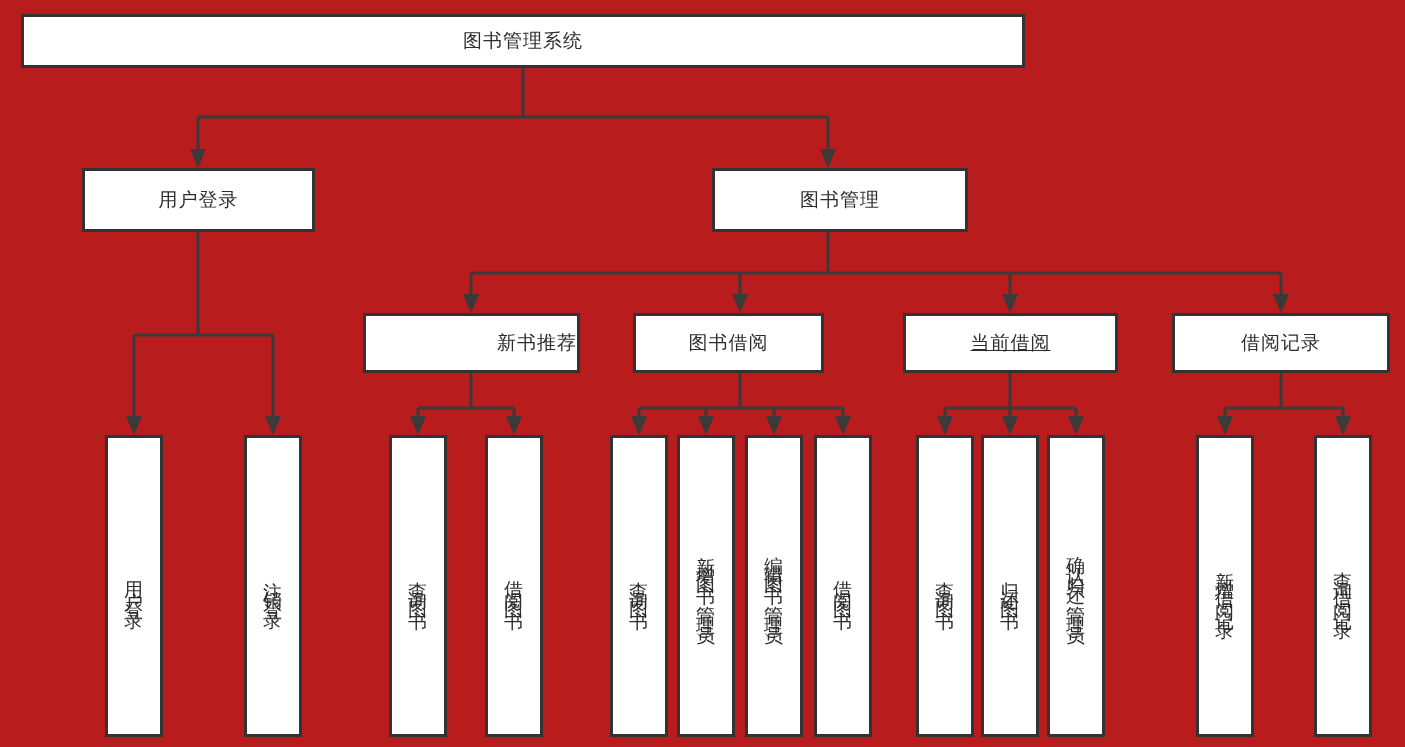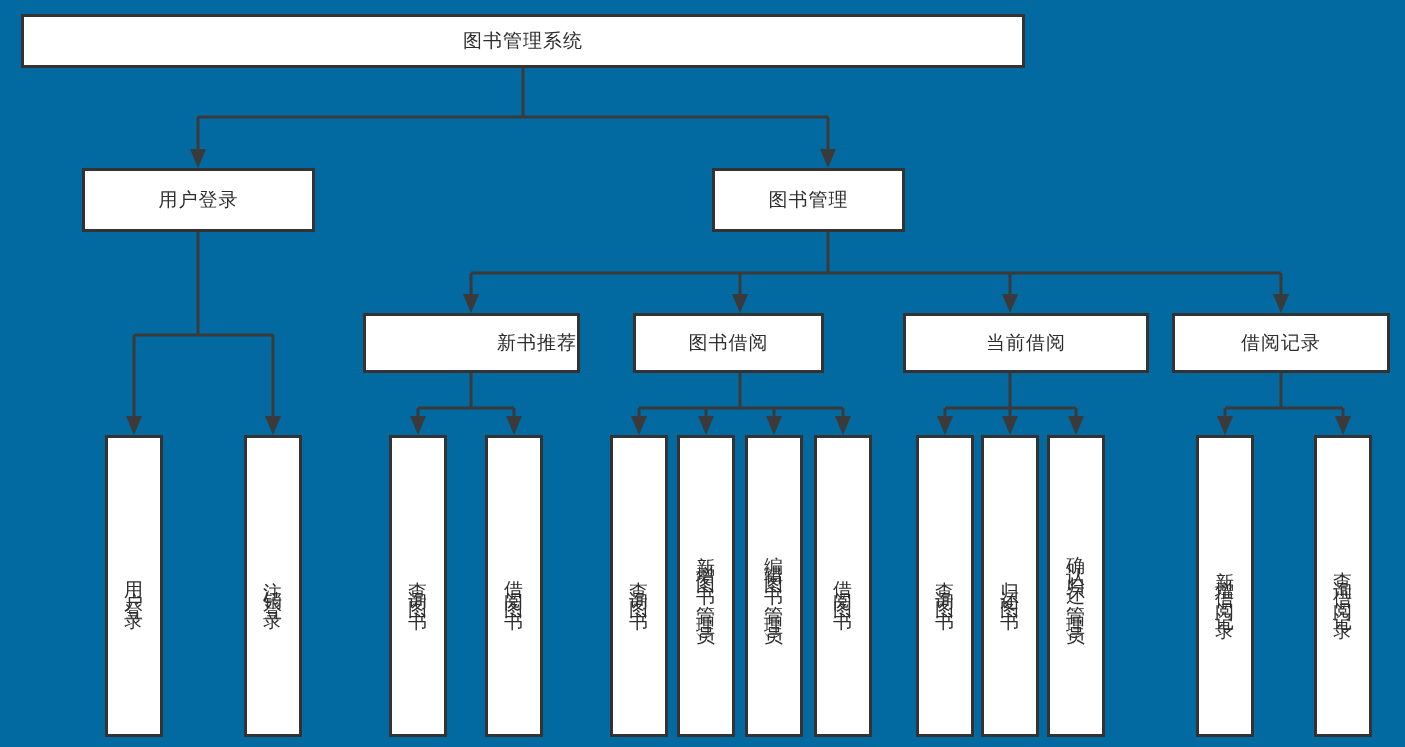--- a/index.html
+++ b/index.html
@@ -5,21 +5,21 @@
   html, body {
     margin: 0;
     padding: 0;
     background: #ffffff;
     font-family: "DejaVu Sans", "Liberation Sans", sans-serif;
   }
   .canvas {
     position: relative;
     width: 1405px;
     height: 747px;
-    background: #0369a1;
+    background: #b91c1c;
     overflow: hidden;
   }
   .connectors {
     position: absolute;
     left: 0;
     top: 0;
     width: 1405px;
     height: 747px;
   }
   .connectors path {
@@ -39,24 +39,24 @@
     display: flex;
     align-items: center;
     justify-content: center;
     color: #2d2d2d;
     font-size: 19px;
     letter-spacing: 1px;
     text-align: center;
   }
   .node.root   { left: 21px;  top: 14px;  width: 1004px; height: 54px; }
   .node.l2-a   { left: 82px;  top: 168px; width: 233px;  height: 64px; }
-  .node.l2-b   { left: 712px; top: 168px; width: 193px;  height: 64px; }
+  .node.l2-b   { left: 712px; top: 168px; width: 256px;  height: 64px; }
   .node.l3-a   { left: 363px; top: 313px; width: 217px;  height: 60px; justify-content: flex-end; }
   .node.l3-b   { left: 633px; top: 313px; width: 191px;  height: 60px; }
-  .node.l3-c   { left: 903px; top: 313px; width: 246px;  height: 60px; }
+  .node.l3-c   { left: 903px; top: 313px; width: 215px;  height: 60px; text-decoration: underline; }
   .node.l3-d   { left: 1172px;top: 313px; width: 218px;  height: 60px; }
   .leaf {
     position: absolute;
     box-sizing: border-box;
     border: 3px solid #333333;
     background: #ffffff;
     top: 435px;
     height: 302px;
     width: 58px;
     display: flex;

